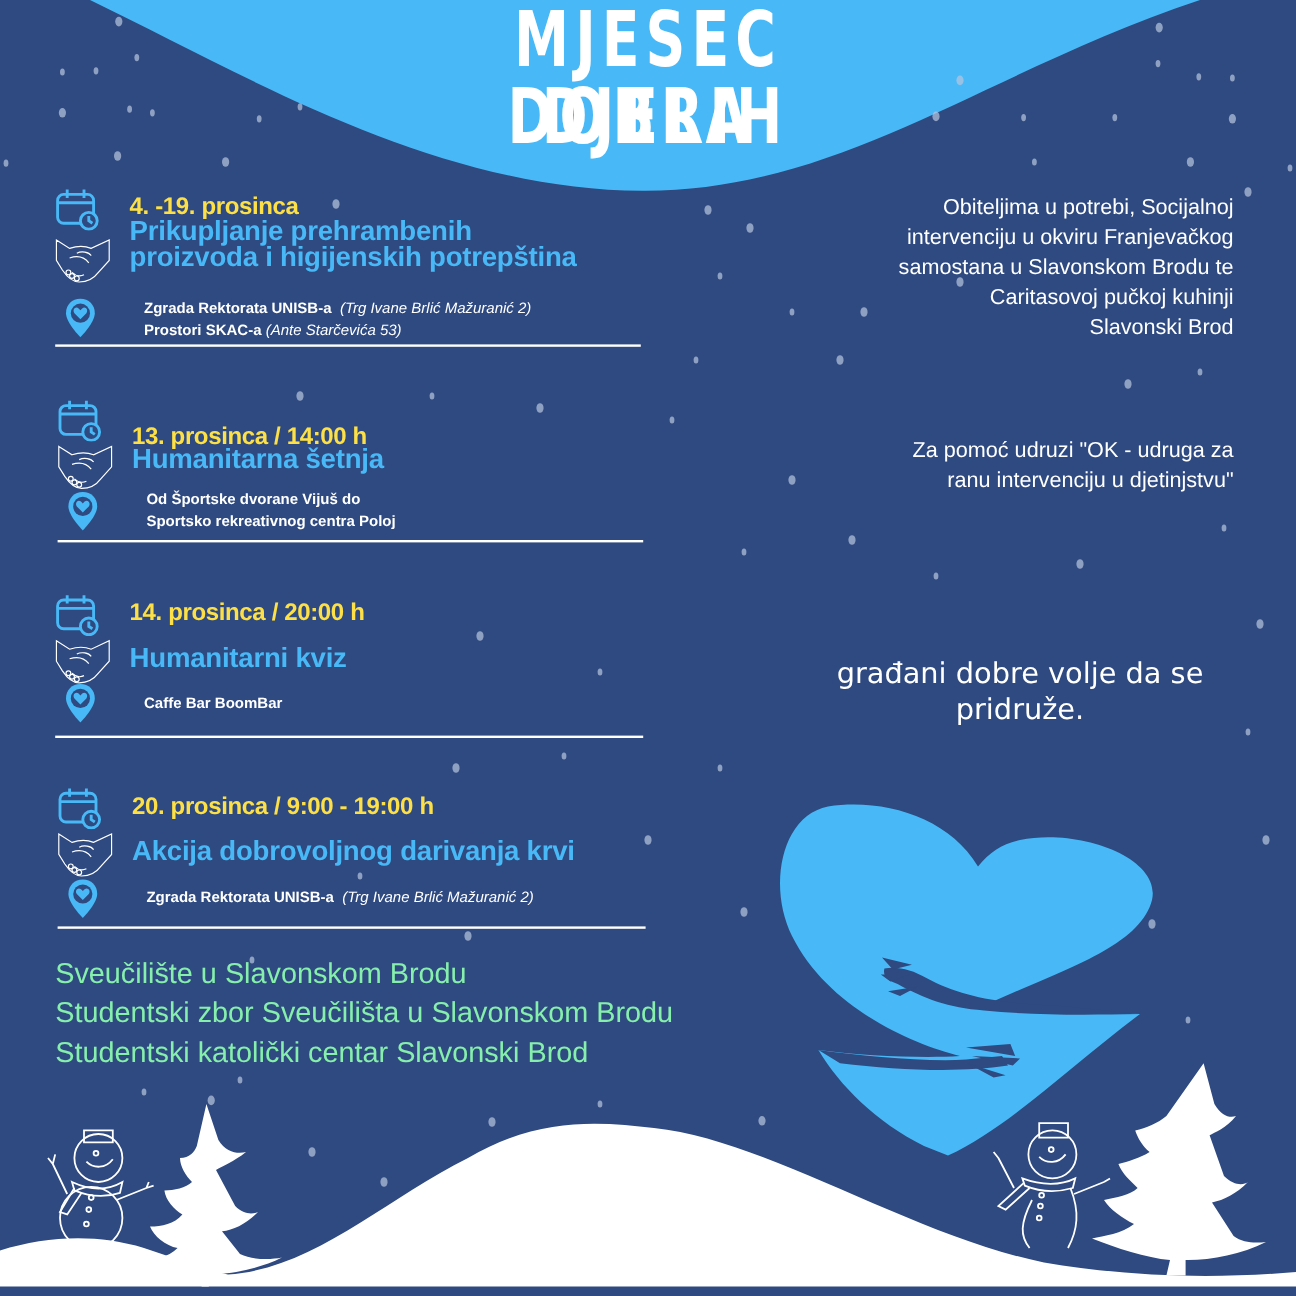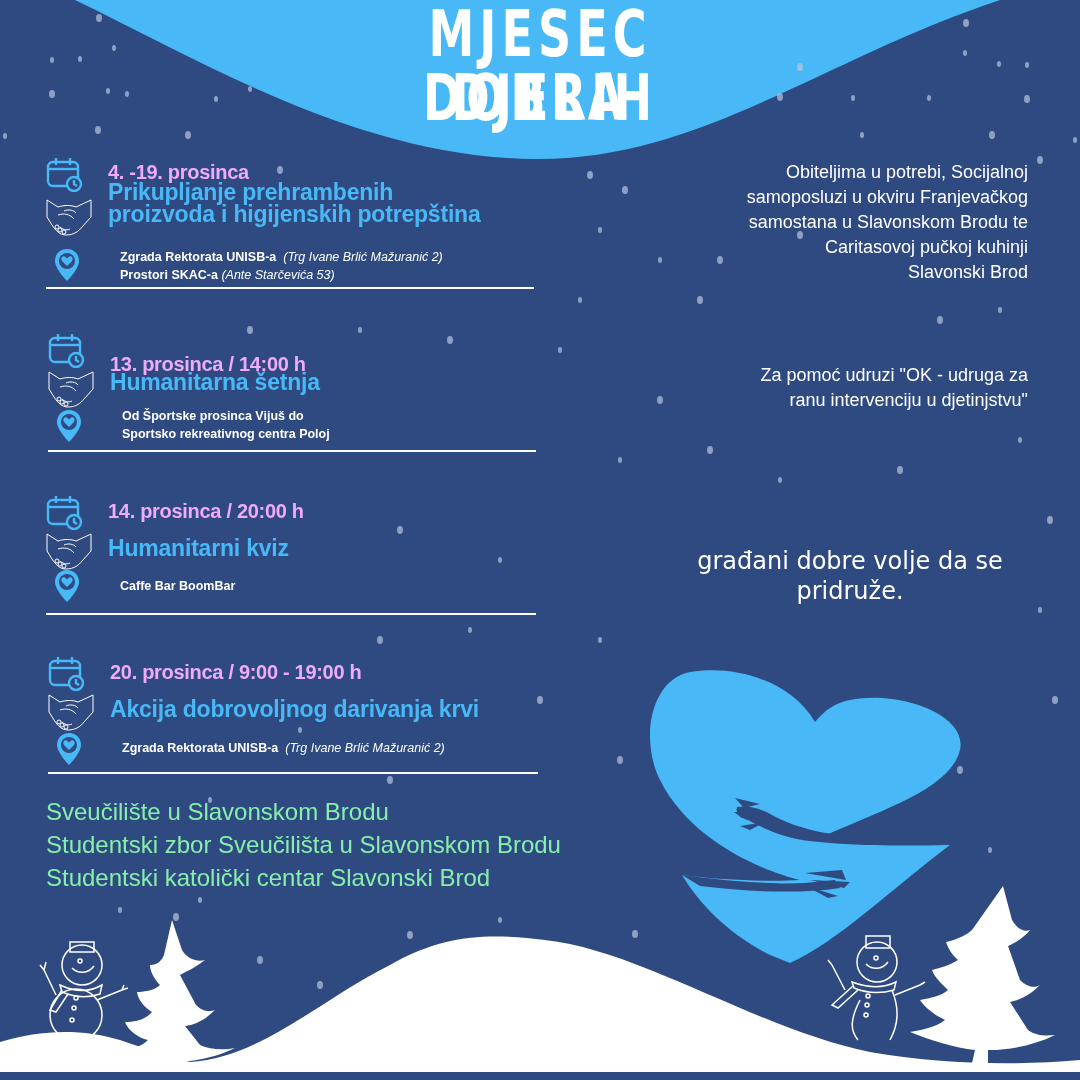--- a/index.html
+++ b/index.html
@@ -7,21 +7,21 @@
   body { background: #2E4A80; font-family: "Liberation Sans", sans-serif; position: relative; color: #fff; }
   .poster { position: absolute; left: 0; top: 0; width: 1080px; height: 1072px; overflow: hidden; background: #2E4A80; }
   svg.layer { position: absolute; left: 0; top: 0; }
   .title { position: absolute; left: 230px; width: 620px; top: 2px; text-align: center;
            font-family: "DejaVu Sans", sans-serif; font-weight: bold; color: #fff;
            font-size: 64px; line-height: 64px; letter-spacing: 7px; transform: scaleX(0.72); transform-origin: center top; }
   .title div { height: 64px; }
 
   .event { position: absolute; left: 46px; width: 495px; }
   .icon { position: absolute; left: 0; }
-  .ev-date { position: absolute; left: 62px; font-weight: bold; font-size: 20px; color: #f0abfc; white-space: nowrap; letter-spacing: -0.3px; }
+  .ev-date { position: absolute; left: 62px; font-weight: bold; font-size: 20px; color: #fde047; white-space: nowrap; letter-spacing: -0.3px; }
   .ev-name { position: absolute; left: 62px; font-weight: bold; font-size: 23px; line-height: 22px; color: #48B9F6; white-space: nowrap; letter-spacing: -0.2px; }
   .ev-loc { position: absolute; left: 74px; font-size: 12.5px; line-height: 18px; color: #fff; white-space: nowrap; }
   .ev-loc b { font-weight: bold; }
   .ev-loc i { font-style: italic; font-weight: normal; }
   .divider { position: absolute; left: 0; height: 2px; background: #fff; }
 
   .right-note { position: absolute; right: 52px; text-align: right; font-size: 18px; line-height: 25px; color: #fff; }
   .invite { position: absolute; left: 660px; width: 380px; top: 546px; text-align: center; font-family: "DejaVu Sans", sans-serif; font-size: 24px; line-height: 30px; color: #fff; }
   .orgs { position: absolute; left: 46px; top: 795px; font-size: 24px; line-height: 33px; color: #86efac; }
 </style>
@@ -203,21 +203,21 @@
     </div>
     <div class="ev-loc" style="top:91px;">
       <div><b>Zgrada Rektorata UNISB-a</b>&nbsp;&nbsp;<i>(Trg Ivane Brlić Mažuranić 2)</i></div>
       <div><b>Prostori SKAC-a</b> <i>(Ante Starčevića 53)</i></div>
     </div>
     <div class="divider" style="top:130px; width:488px;"></div>
   </div>
 
   <div class="right-note" style="top:160px;text-align:right;">
     <div>Obiteljima u potrebi, Socijalnoj</div>
-    <div>samoposluzi u okviru Franjevačkog</div>
+    <div>intervenciju u okviru Franjevačkog</div>
     <div>samostana u Slavonskom Brodu te</div>
     <div>Caritasovoj pučkoj kuhinji</div>
     <div>Slavonski Brod</div>
   </div>
 
   <div class="event" style="top:333px; height:125px; left:48px;">
     <svg class="icon" style="top:0;" width="38" height="35" viewBox="0 0 38 35">
       <g fill="none" stroke="#48B9F6" stroke-width="2.4">
           <rect x="2" y="5" width="30" height="24" rx="5"></rect>
           <line x1="2" y1="12" x2="32" y2="12"></line>
@@ -239,21 +239,21 @@
     <svg class="icon" style="top:76px; left:8px;" width="26" height="34" viewBox="0 0 26 34">
       <path d="M13,1 C6,1 1,6 1,13 C1,21 13,33 13,33 C13,33 25,21 25,13 C25,6 20,1 13,1 Z" fill="#48B9F6"></path>
         <circle cx="13" cy="13" r="8" fill="#2E4A80"></circle>
         <path d="M13,18 L8,13 C6,10 9,7 11.5,9 L13,10.5 L14.5,9 C17,7 20,10 18,13 Z" fill="#48B9F6"></path>
     </svg>
     <div class="ev-date" style="top:20px;">13. prosinca / 14:00 h</div>
     <div class="ev-name" style="top:38px;">
       <div>Humanitarna šetnja</div>
     </div>
     <div class="ev-loc" style="top:74px;">
-      <div><b>Od Športske prosinca Vijuš do</b></div>
+      <div><b>Od Športske dvorane Vijuš do</b></div>
       <div><b>Sportsko rekreativnog centra Poloj</b></div>
     </div>
     <div class="divider" style="top:117px; width:488px;"></div>
   </div>
 
   <div class="right-note" style="top:363px;">
     <div>Za pomoć udruzi "OK - udruga za</div>
     <div>ranu intervenciju u djetinjstvu"</div>
   </div>
 

